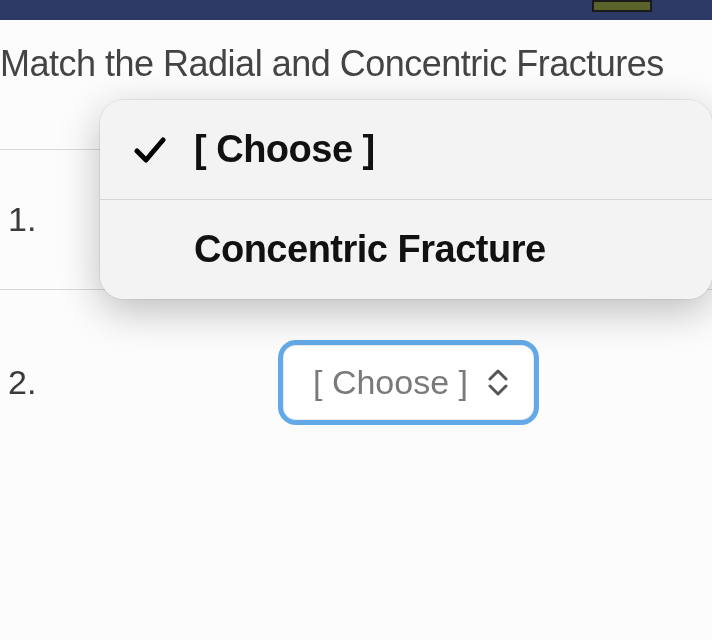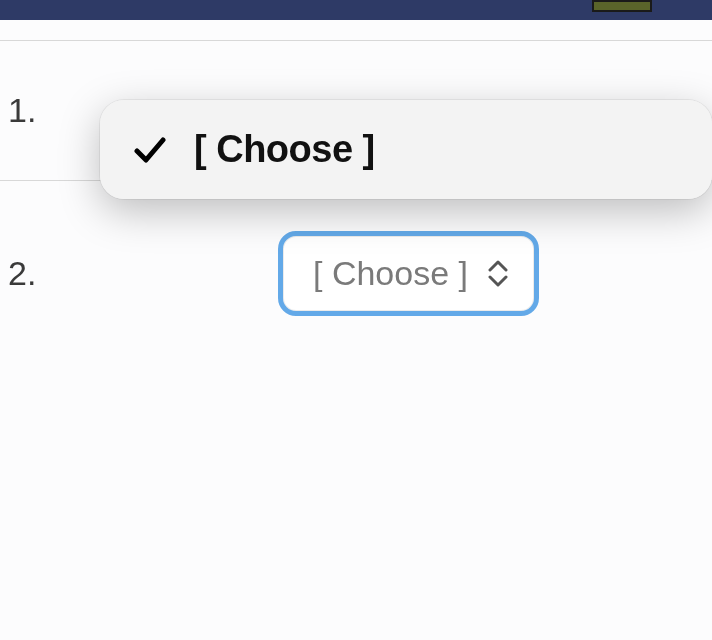--- a/index.html
+++ b/index.html
@@ -117,20 +117,21 @@
 </style>
 </head>
 <body>
 
 <div class="top-bar">
   <div class="top-bar-segment"></div>
 </div>
 
 <div class="content">
 
+  <div class="question-text">Match the Radial and Concentric Fractures</div>
 
   <div class="row">
     <div class="row-label">1.</div>
   </div>
 
   <div class="row">
     <div class="row-label">2.</div>
     <div class="select-box">
       <span class="select-text">[ Choose ]</span>
       <span class="updown-icon">
@@ -146,15 +147,19 @@
 
   <div class="dropdown">
     <div class="dropdown-item">
       <span class="check-slot">
         <svg width="32" height="28" viewBox="0 0 32 28">
             <path d="M3 15 L12 24 L29 4" fill="none" stroke="#000" stroke-width="5" stroke-linecap="round" stroke-linejoin="round"></path>
           </svg>
       </span>
       <span class="dropdown-label">[ Choose ]</span>
     </div>
+    <div class="dropdown-item">
+      <span class="check-slot"></span>
+      <span class="dropdown-label">Concentric Fracture</span>
+    </div>
   </div>
 
 </div>
 
 </body></html>

